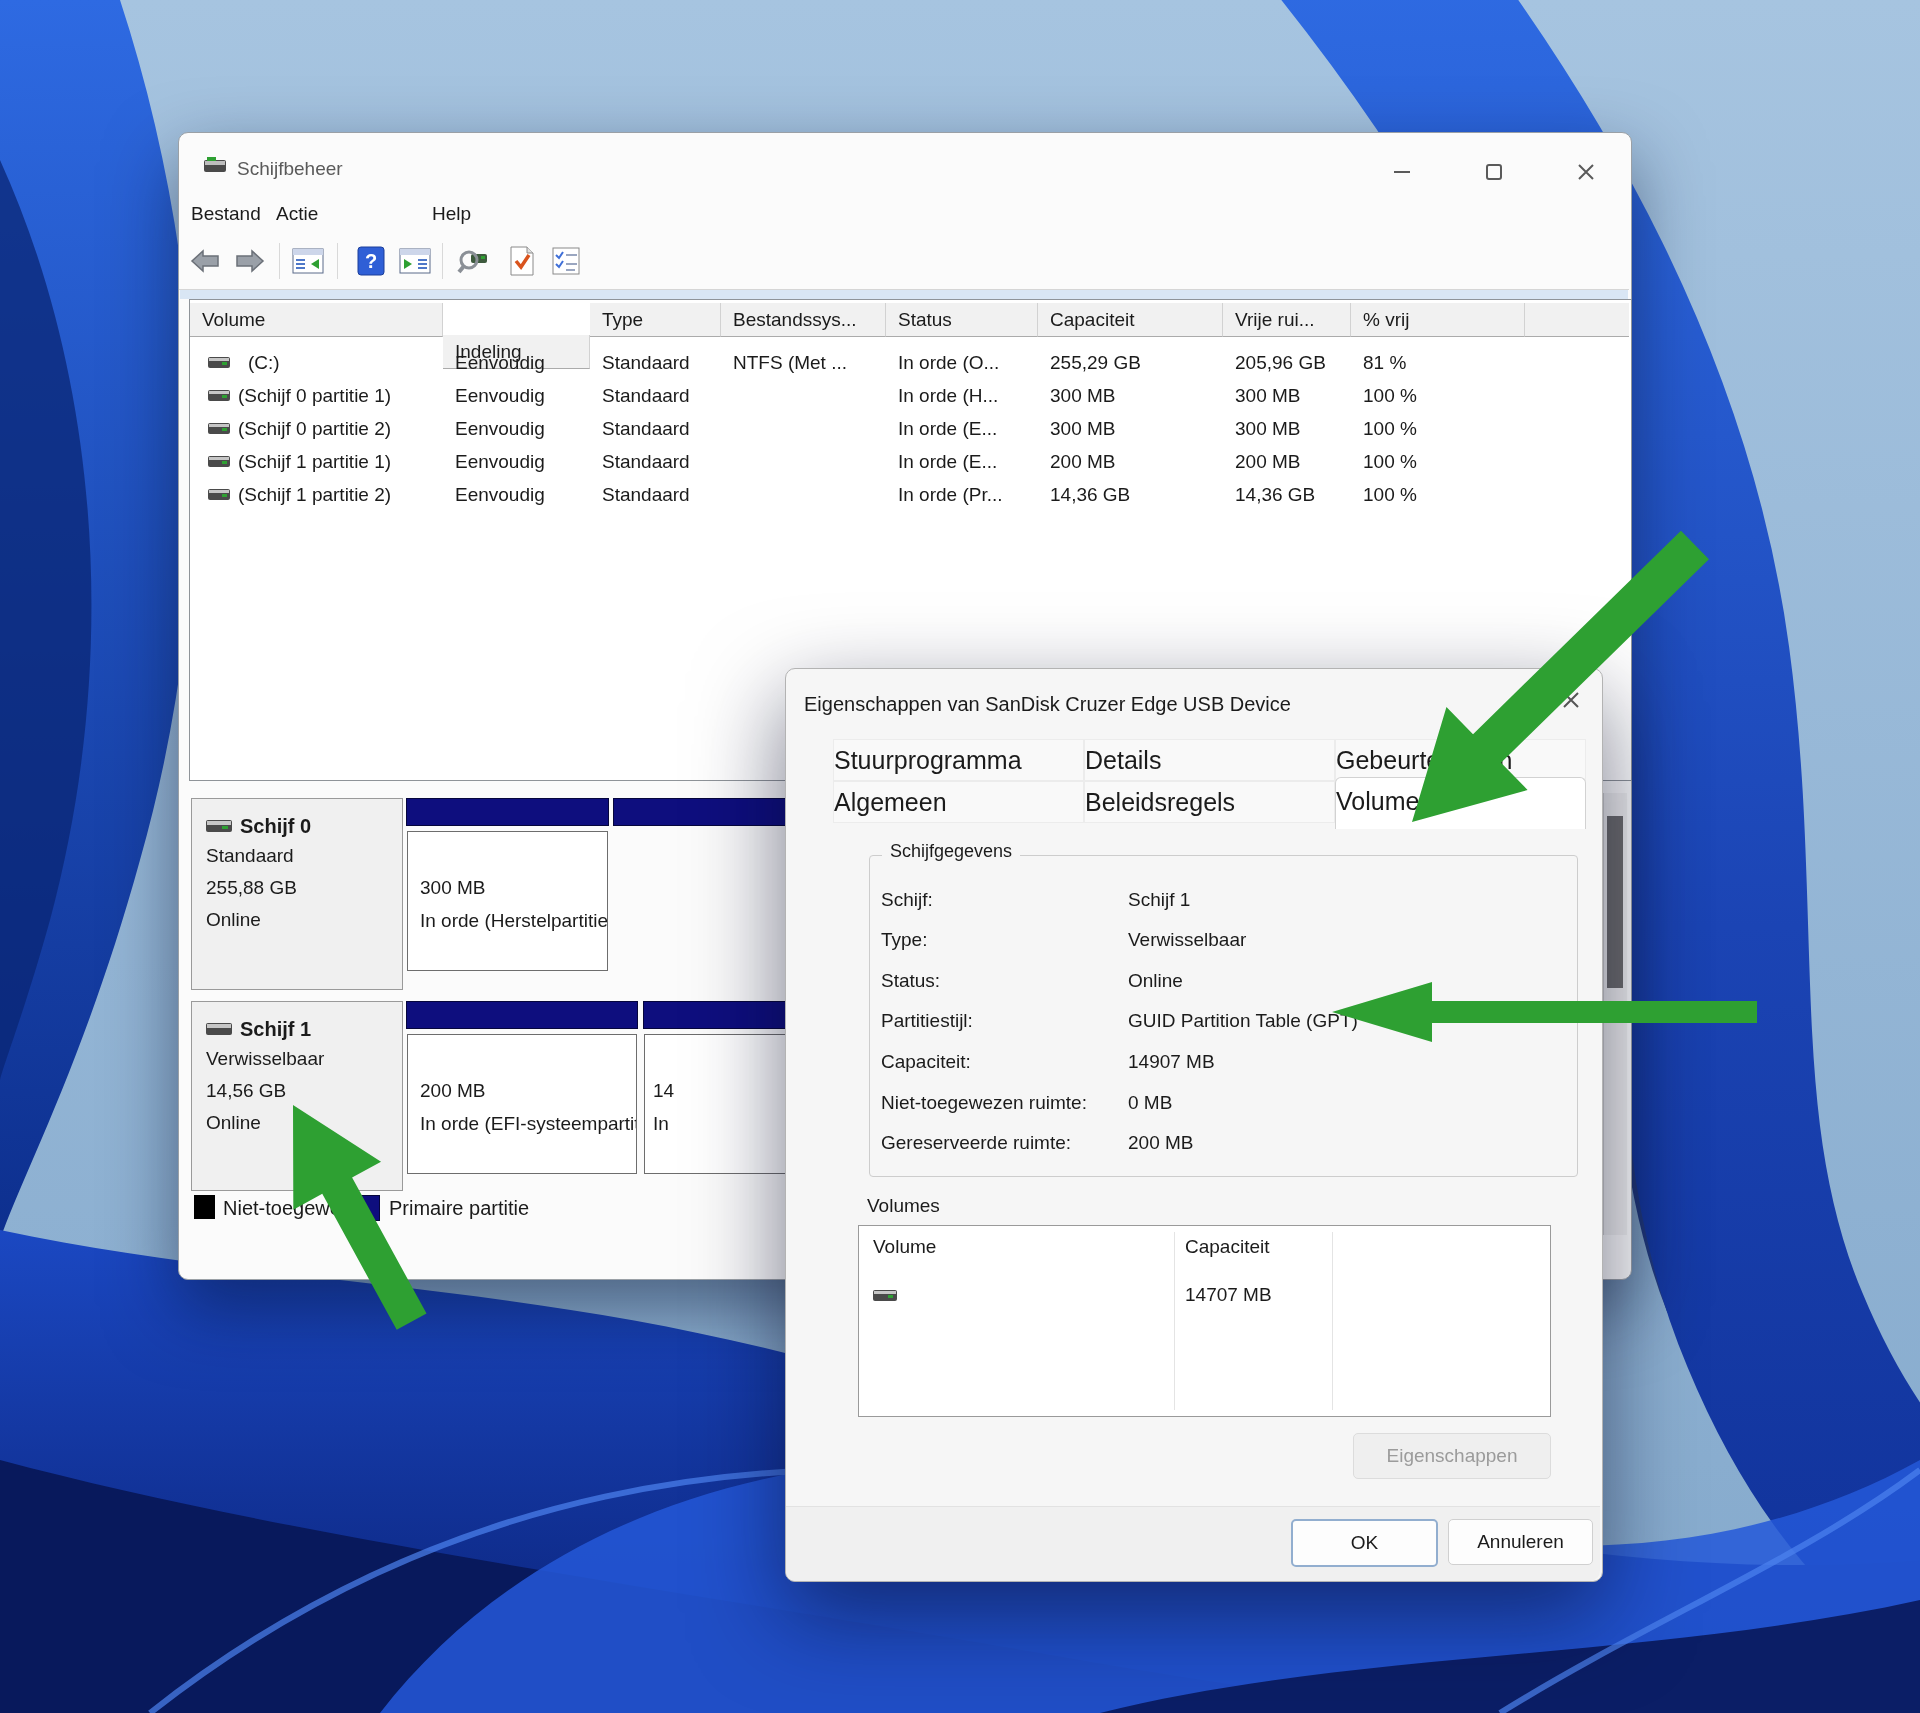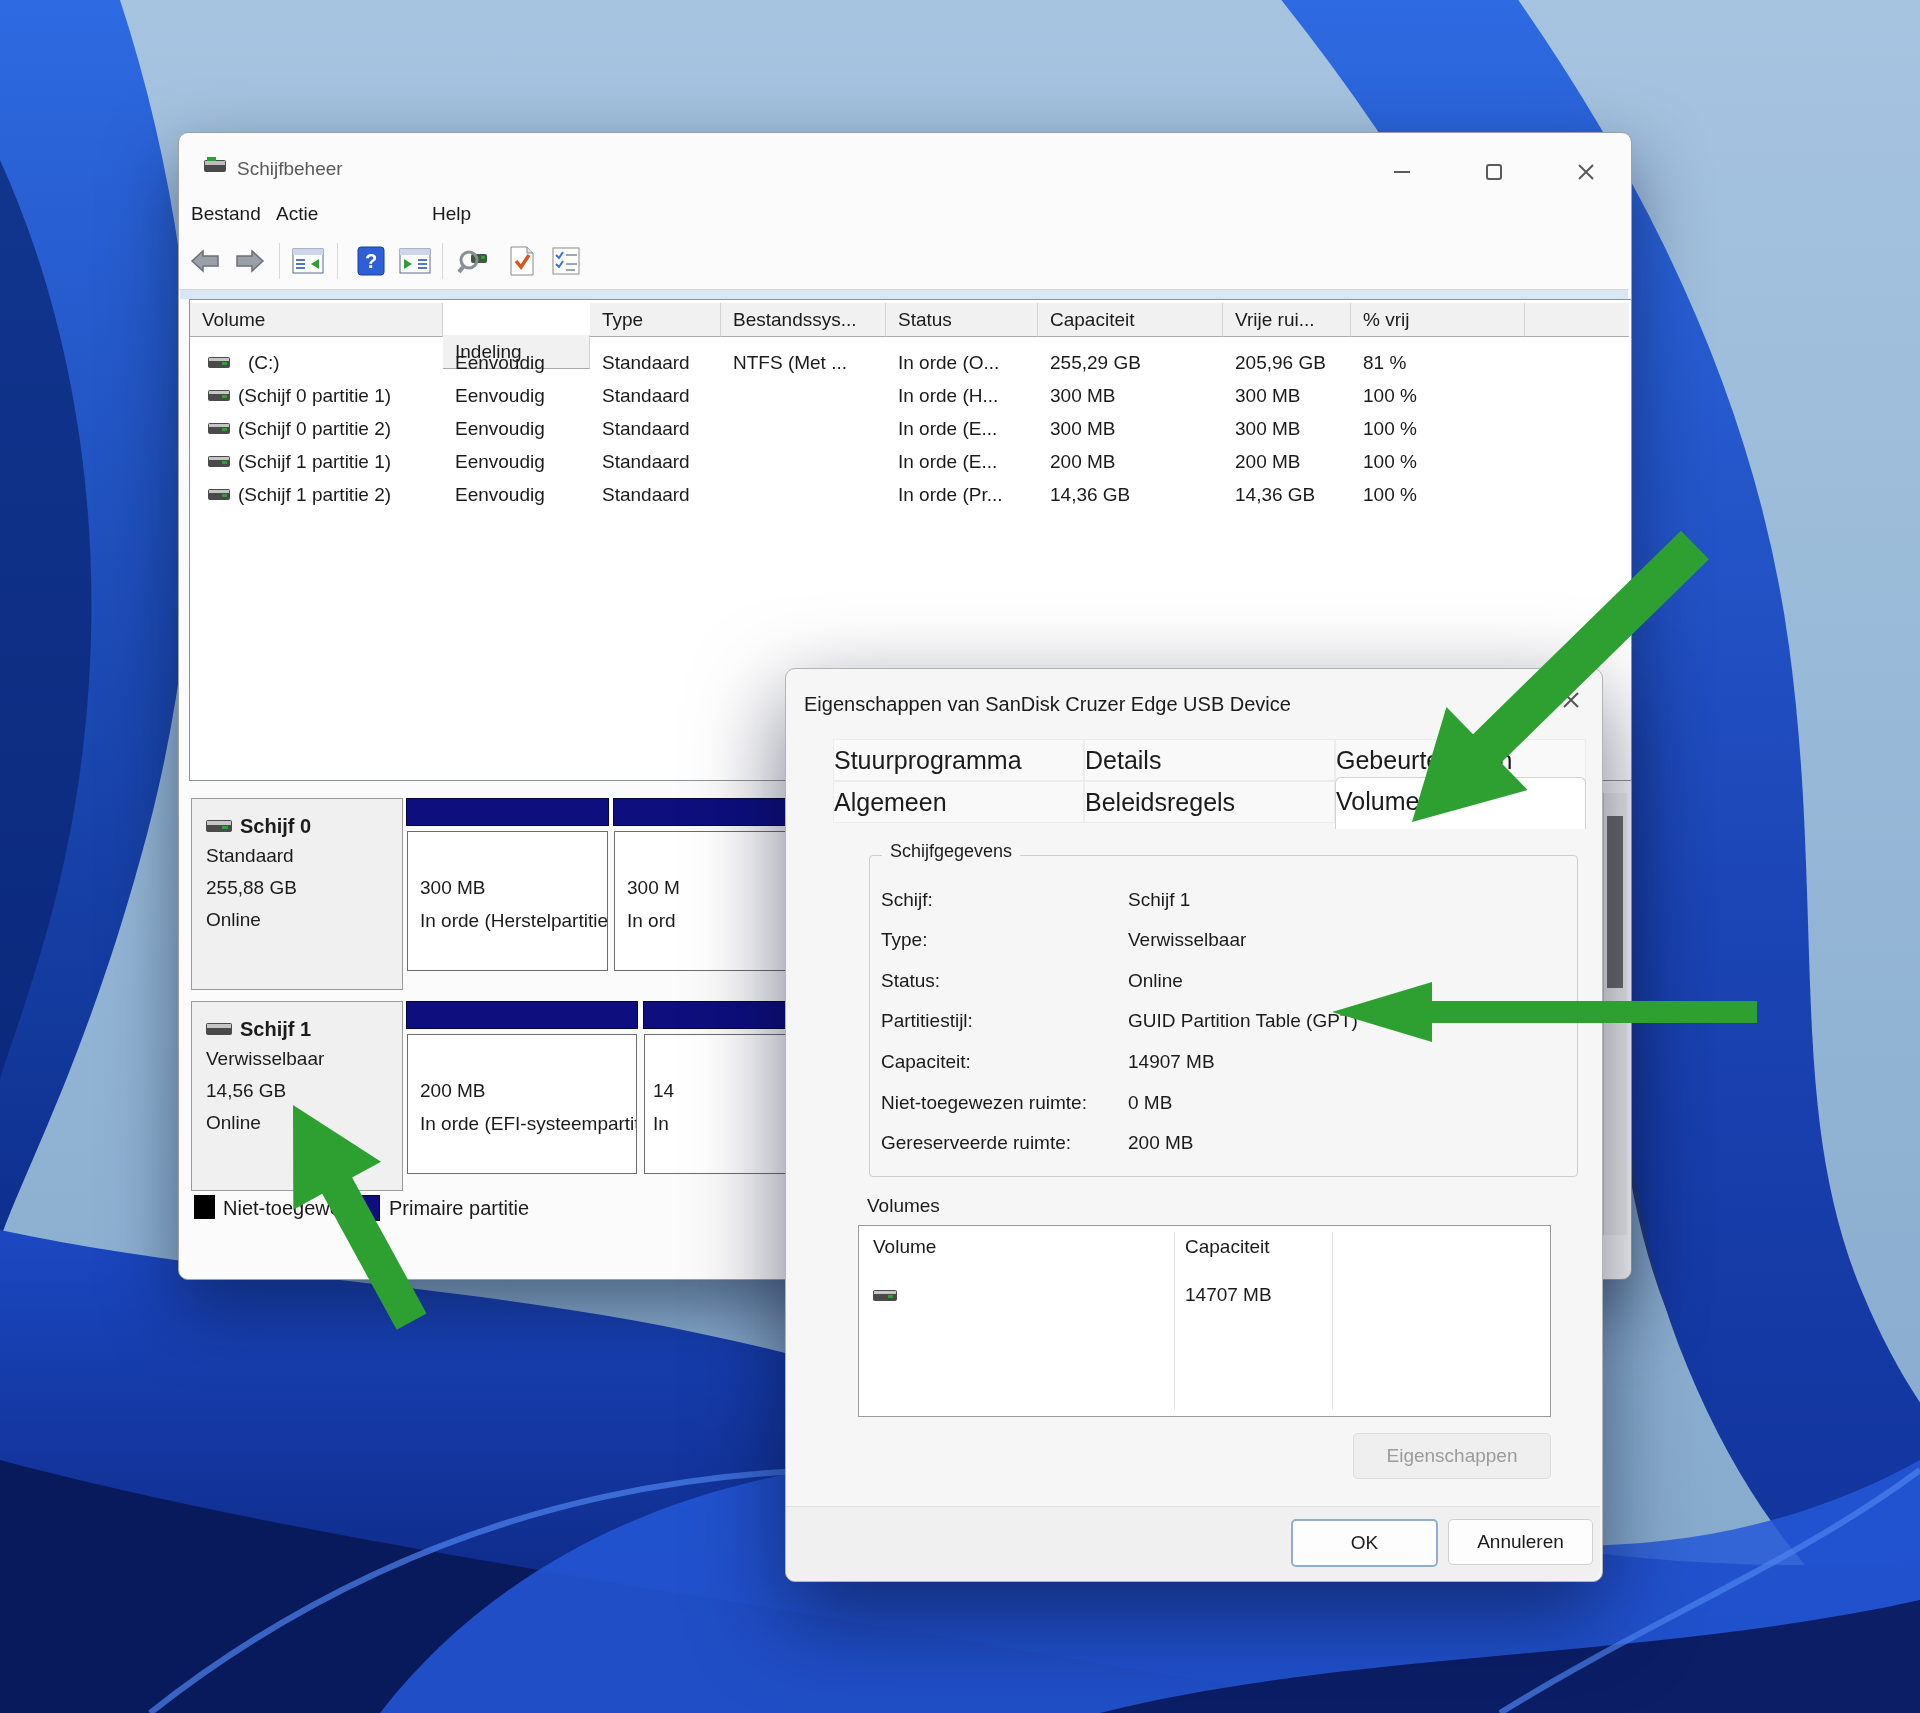--- a/index.html
+++ b/index.html
@@ -330,24 +330,20 @@
     </div>
     <div class="part" style="left:227px;top:665px;width:203px">
       <div class="part-band"></div>
       <div class="part-body">
         <span class="pline" style="top:45px">300 MB</span>
         <span class="pline" style="top:78px">In orde (Herstelpartitie</span>
       </div>
     </div>
     <div class="part" style="left:434px;top:665px;width:196px">
       <div class="part-band"></div>
-      <div class="part-body">
-        <span class="pline" style="top:45px">300 M</span>
-        <span class="pline" style="top:78px">In ord</span>
-      </div>
     </div>
 
     <div class="diskinfo" style="top:868px;height:190px">
       <span class="abs" style="left:14px;top:18px">
           <svg width="26" height="17">
             <rect x="0" y="3" width="26" height="12" rx="2" fill="#4a4a4a"></rect>
             <rect x="1" y="4" width="24" height="4" fill="#c6c6c6"></rect>
           </svg>
         </span>
       <span class="diskname">Schijf 1</span>

